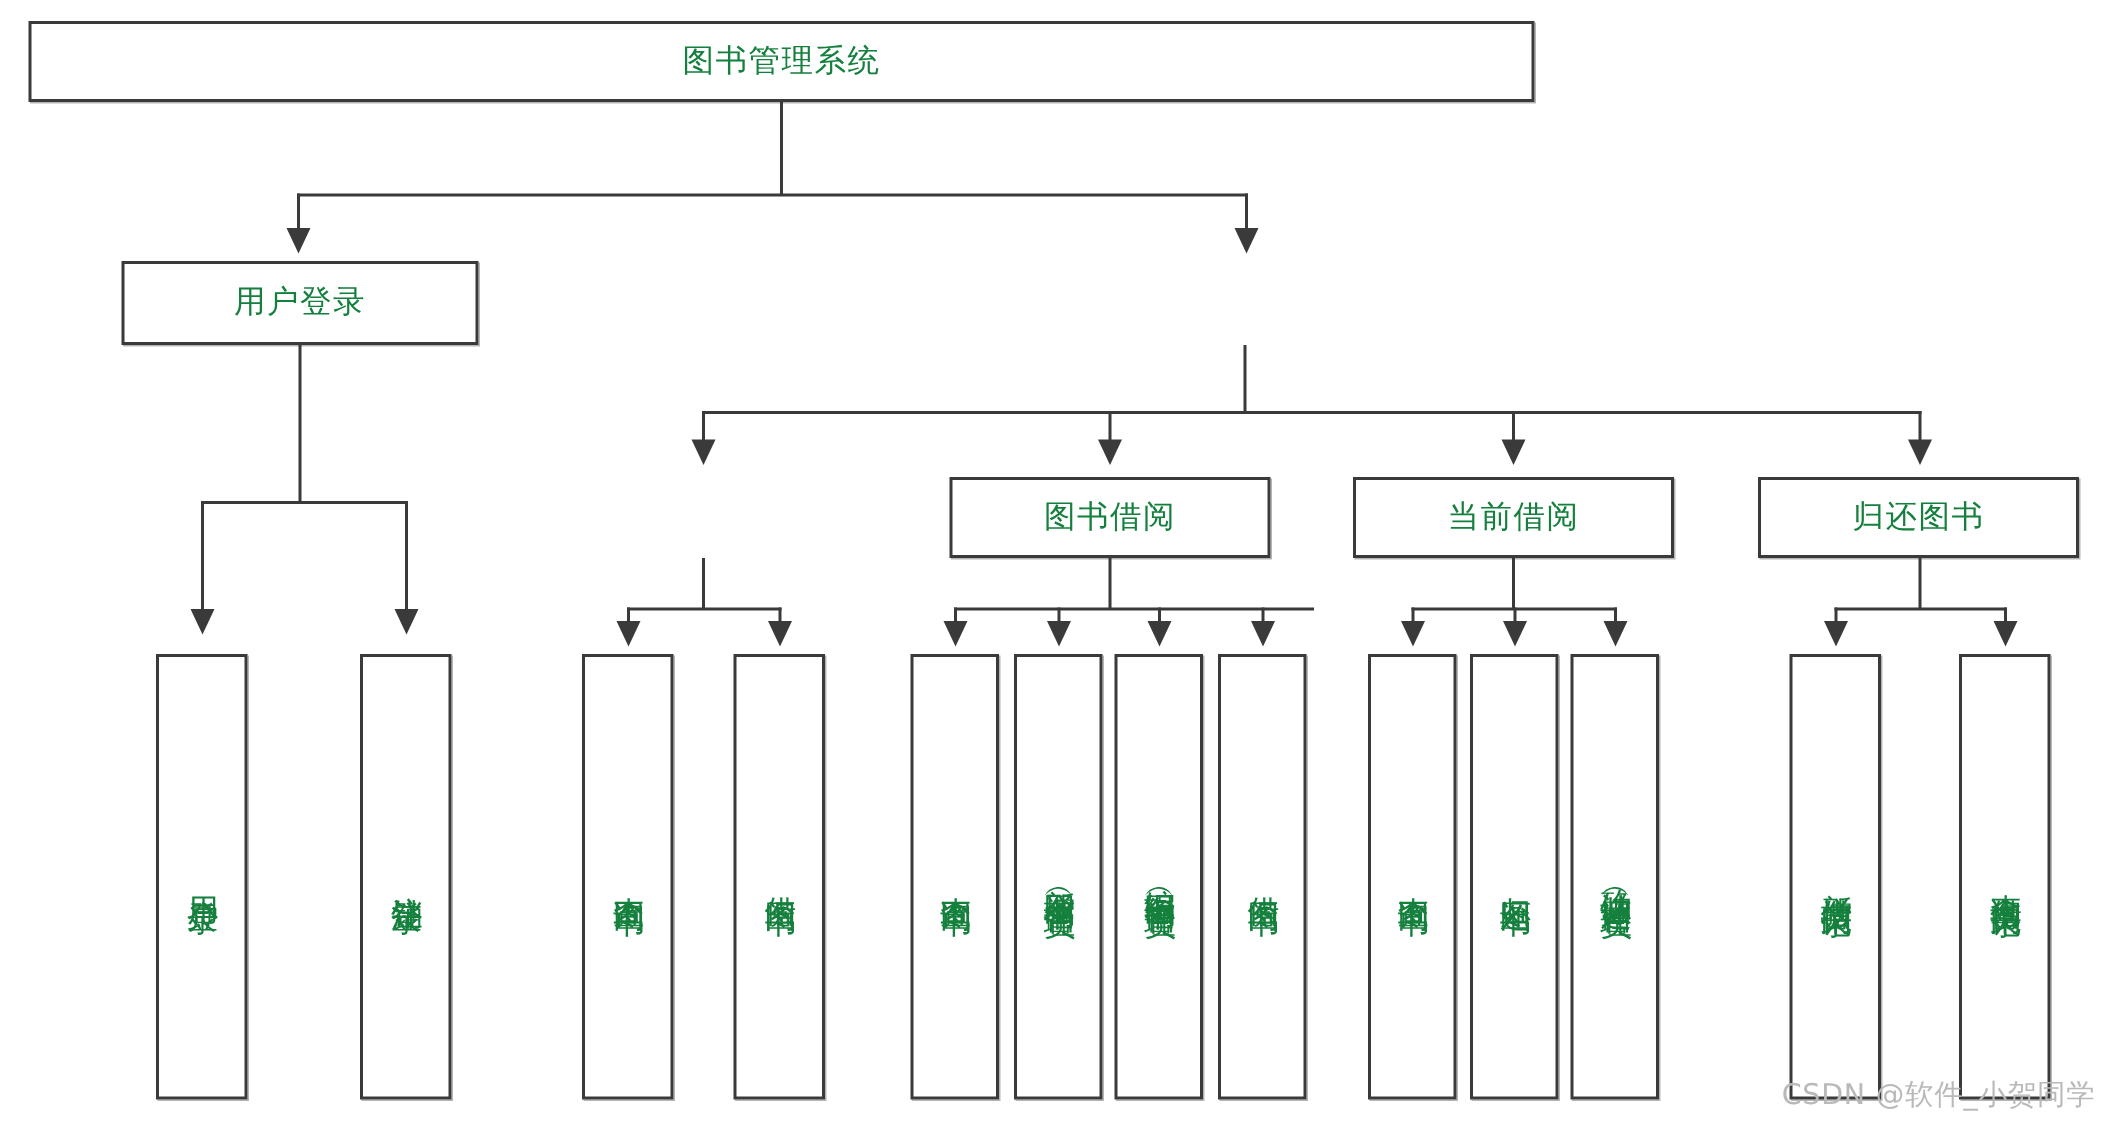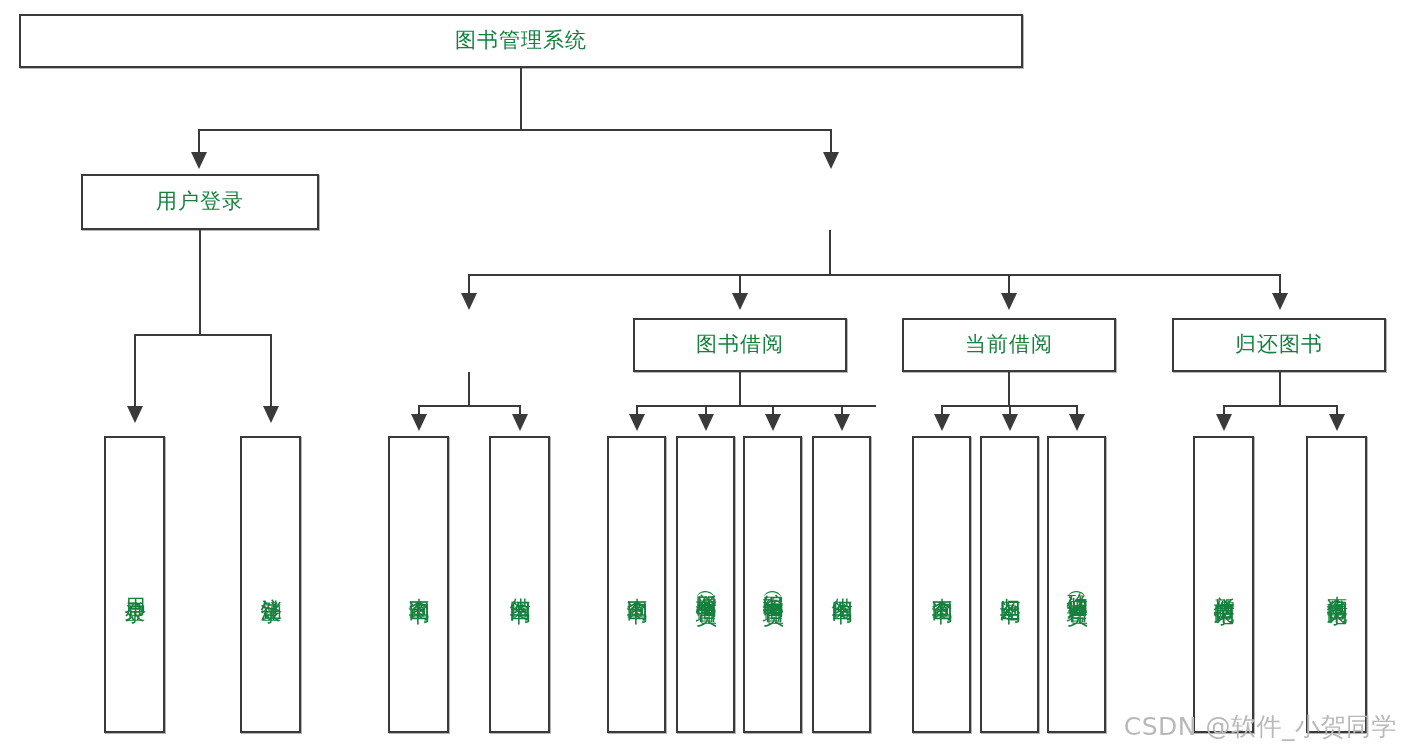--- a/index.html
+++ b/index.html
@@ -61,21 +61,21 @@
     height: 0;
     border-left: 8px solid transparent;
     border-right: 8px solid transparent;
     border-top: 17px solid #3a3a3a;
   }
   
   #watermark {
     position: absolute;
     right: 8px;
     bottom: 4px;
-    font-size: 25px;
+    font-size: 19px;
     color: #b9b9b9;
     letter-spacing: 0.5px;
     white-space: nowrap;
     user-select: none;
     pointer-events: none;
   }
 </style>
 </head>
 <body>
 

